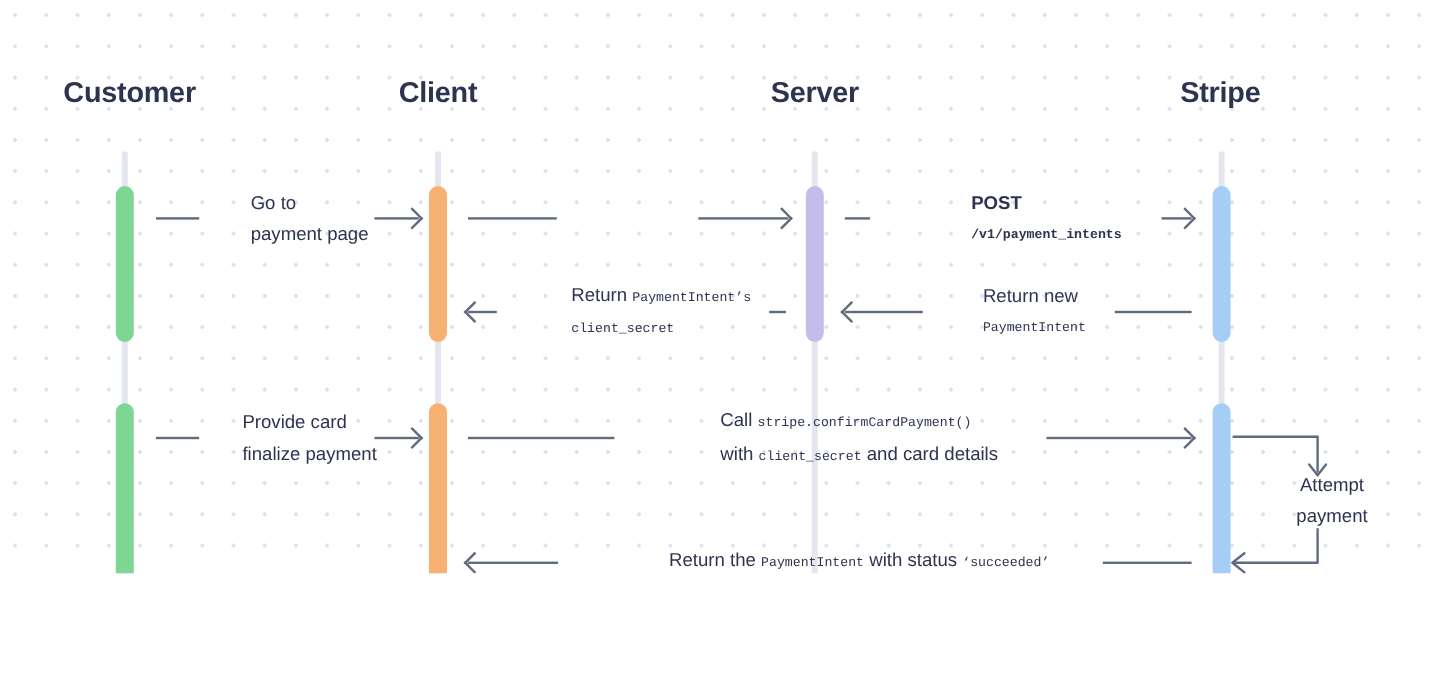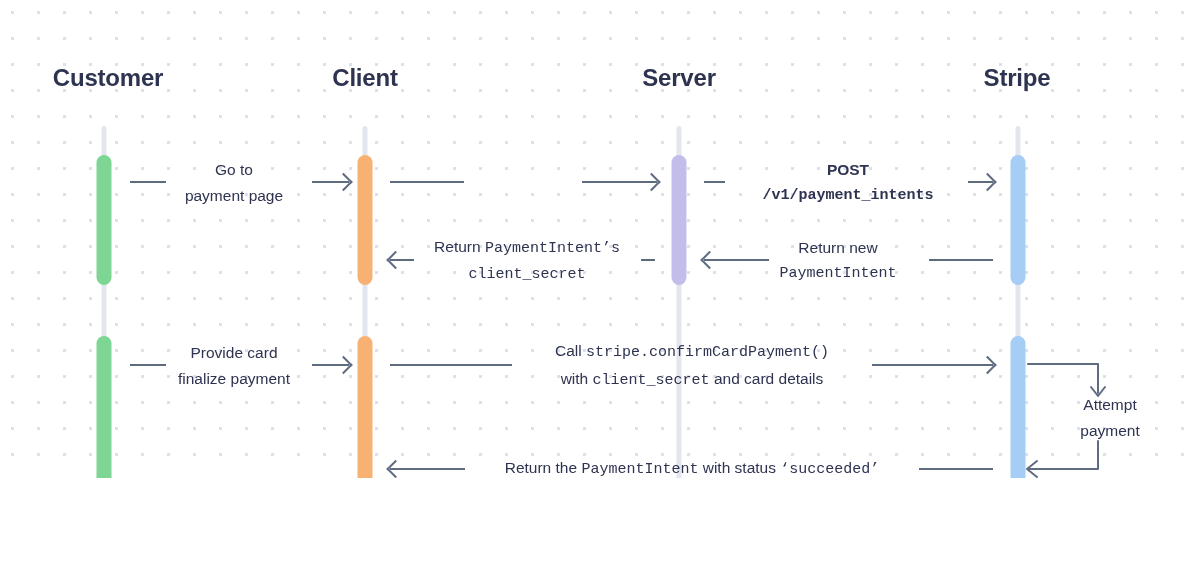--- a/index.html
+++ b/index.html
@@ -80,29 +80,30 @@
   }
   .seg.arrow-left::after {
     left: -1px;
     transform: translateY(-50%) rotate(-135deg);
   }
 
   
   .msg-label {
     position: absolute;
     transform: translate(-50%, -50%);
-    text-align: center;
+    text-align: left;
     font-size: 15.5px;
     line-height: 26px;
     color: #2e3350;
     white-space: nowrap;
+    margin-left: 24px;
   }
   .msg-label .mono {
     font-family: "Liberation Mono", monospace;
-    font-size: 15px;
+    font-size: 11px;
   }
   .msg-label .ln { display: block; }
 
   
   .selfloop {
     position: absolute;
     pointer-events: none;
   }
   .selfloop svg { display: block; overflow: visible; }
 

